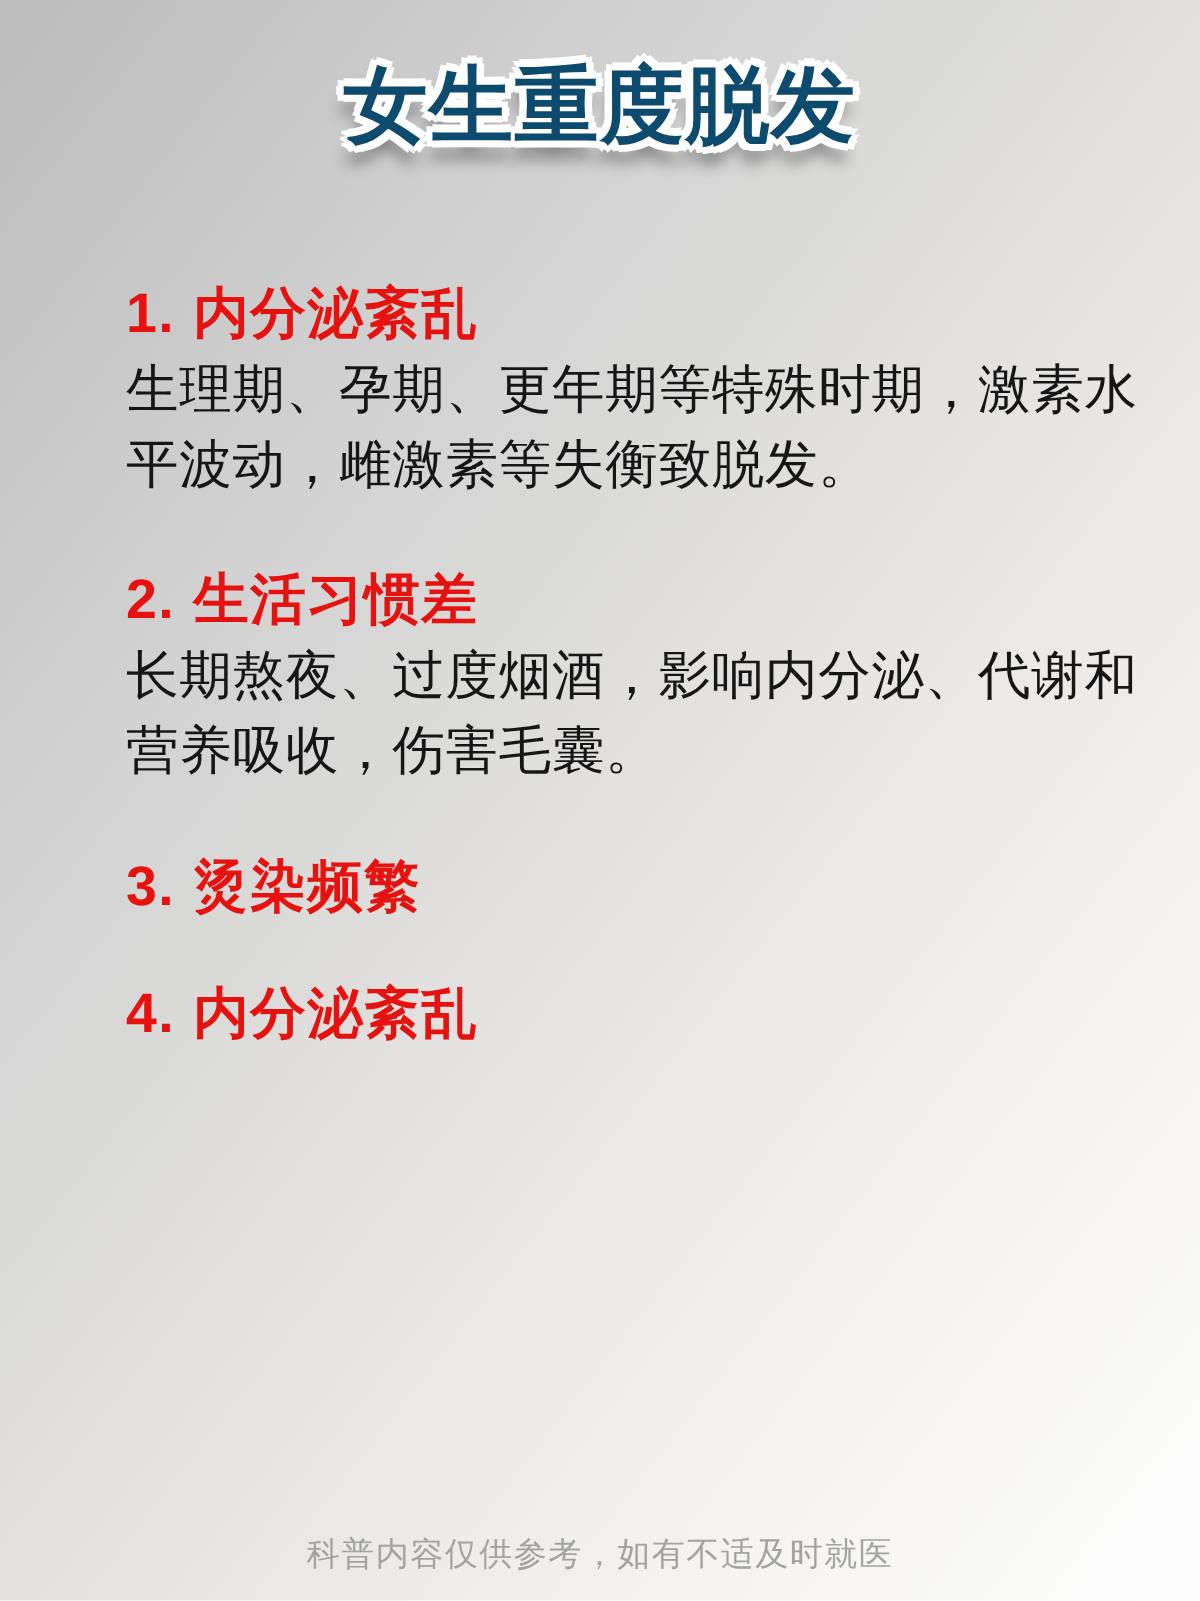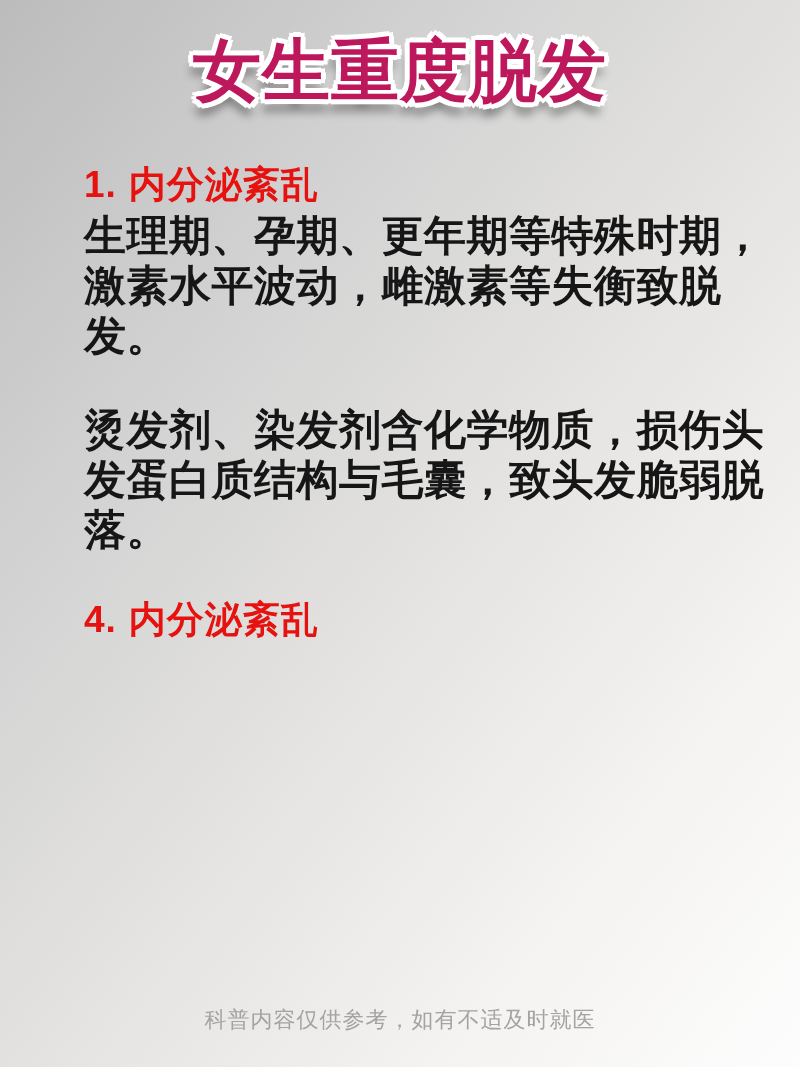--- a/index.html
+++ b/index.html
@@ -14,57 +14,57 @@
     background: linear-gradient(128deg, #bcbcbc 0%, #d2d2d2 28%, #e7e6e4 58%, #f4f3f1 78%, #fdfdfd 100%);
     overflow: hidden;
     position: relative;
   }
   .title-block {
     padding-top: 26px;
     text-align: center;
   }
   .title-line {
     display: block;
-    font-size: 68px;
+    font-size: 56px;
     line-height: 88px;
     font-weight: 900;
-    color: #be185d;
+    color: #0c4a6e;
     letter-spacing: 1px;
     text-shadow:
       -4px -4px 0 #ffffff,  4px -4px 0 #ffffff,
       -4px  4px 0 #ffffff,  4px  4px 0 #ffffff,
       -5px  0   0 #ffffff,  5px  0   0 #ffffff,
        0   -5px 0 #ffffff,  0    5px 0 #ffffff,
       -2px 12px 10px rgba(0,0,0,0.45);
     text-align: center;
   }
   .content {
     padding: 50px 34px 0 84px;
   }
-  .section { margin-bottom: 44px; }
+  .section { margin-bottom: 44px; margin-top: 24px; }
   .section-heading {
     color: var(--red);
     font-size: 37px;
     line-height: 41px;
     font-weight: bold;
     letter-spacing: 1px;
   }
   .section-heading .num { margin-right: 12px; }
   .section-body {
     margin-top: 6px;
-    font-size: 42px;
+    font-size: 35px;
     line-height: 50px;
-    font-weight: bold;
+    font-weight: normal;
     color: var(--body-ink);
     letter-spacing: 0.5px;
   }
   .footer {
     position: absolute;
     left: 0;
-    bottom: 32px;
+    bottom: 16px;
     width: 100%;
     text-align: center;
     font-size: 22px;
     letter-spacing: 1px;
     color: var(--footer-gray);
   }
 </style>
 </head>
 <body>
 
@@ -75,24 +75,30 @@
 <main class="content">
 
   <section class="section">
     <h2 class="section-heading">
       <span class="num">1.</span><span>内分泌紊乱</span>
     </h2>
     <p class="section-body">生理期、孕期、更年期等特殊时期，激素水平波动，雌激素等失衡致脱发。</p>
   </section>
 
   <section class="section">
+    <h2 class="section-heading">
+      <span class="num">2.</span><span>生活习惯差</span>
+    </h2>
+    <p class="section-body">长期熬夜、过度烟酒，影响内分泌、代谢和营养吸收，伤害毛囊。</p>
   </section>
 
   <section class="section">
-    <p class="section-body">烫发剂、染发剂含化学物质，损伤头发蛋白质结构与毛囊，致头发脆弱脱落。</p>
+    <h2 class="section-heading">
+      <span class="num">3.</span><span>烫染频繁</span>
+    </h2>
   </section>
 
   <section class="section">
     <h2 class="section-heading">
       <span class="num">4.</span><span>内分泌紊乱</span>
     </h2>
   </section>
 
 </main>
 

